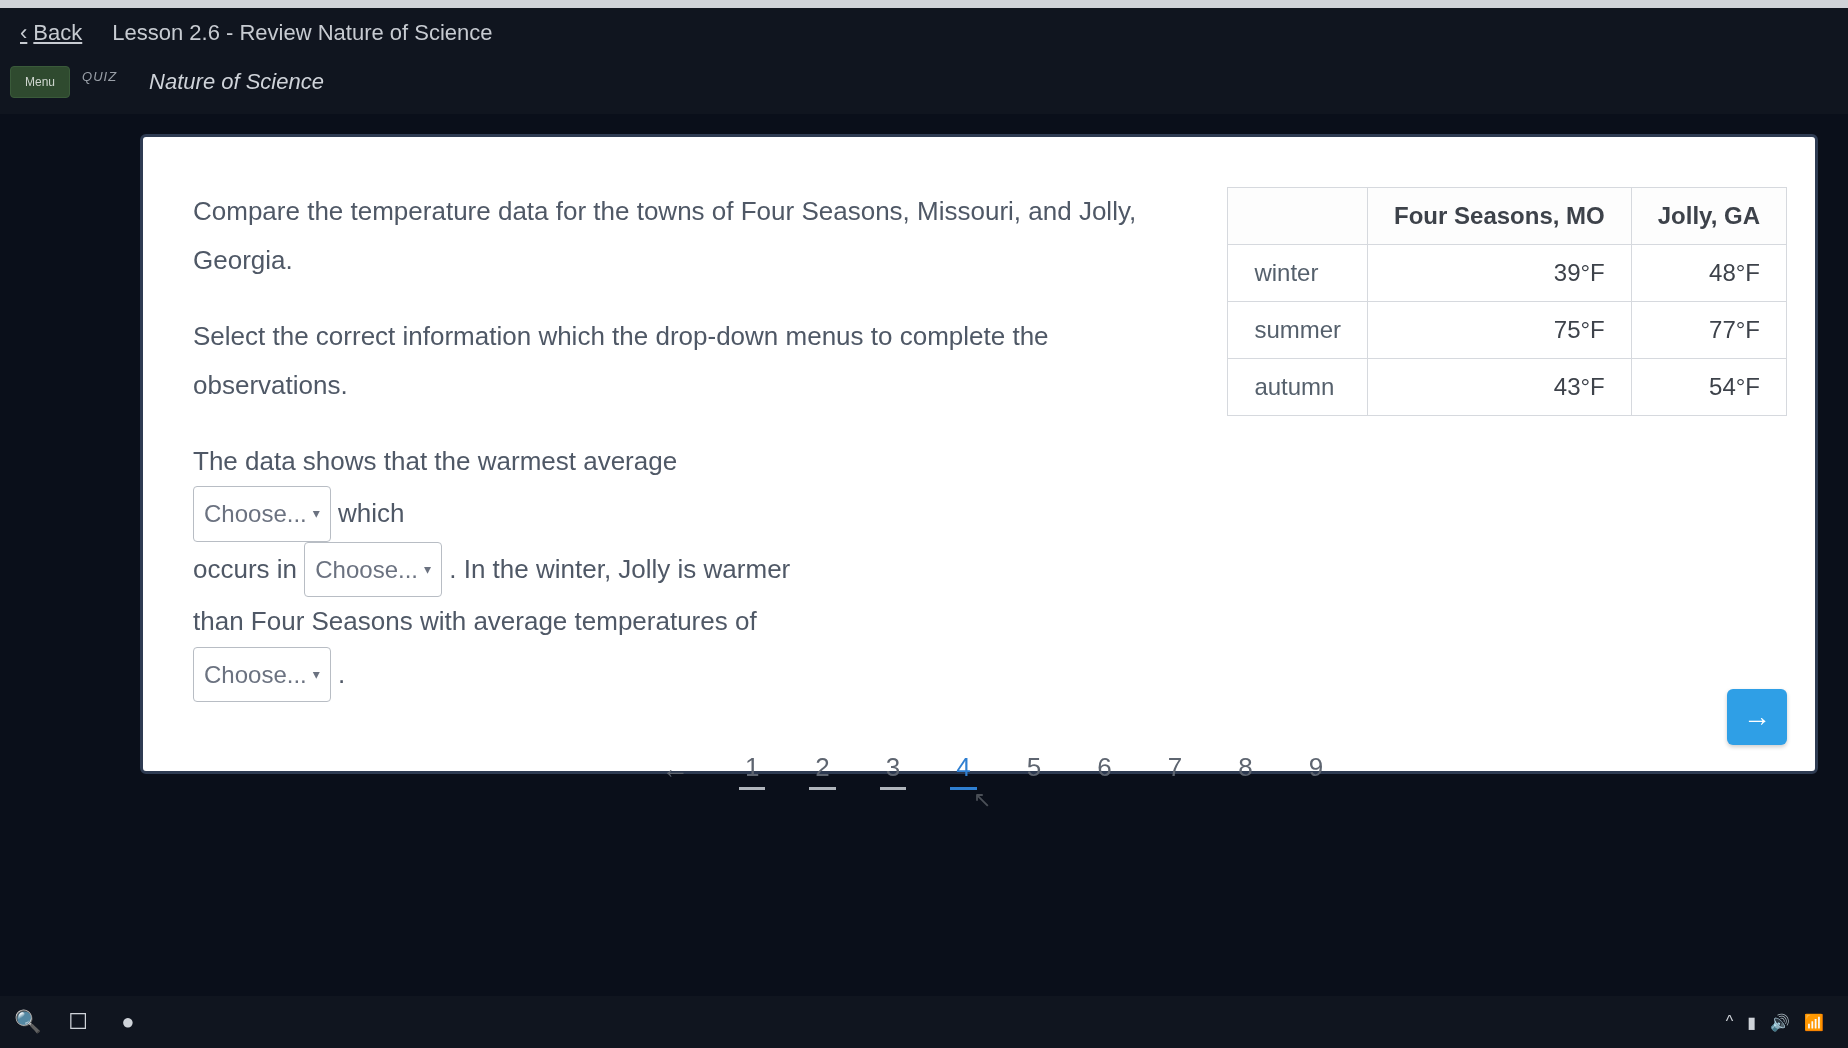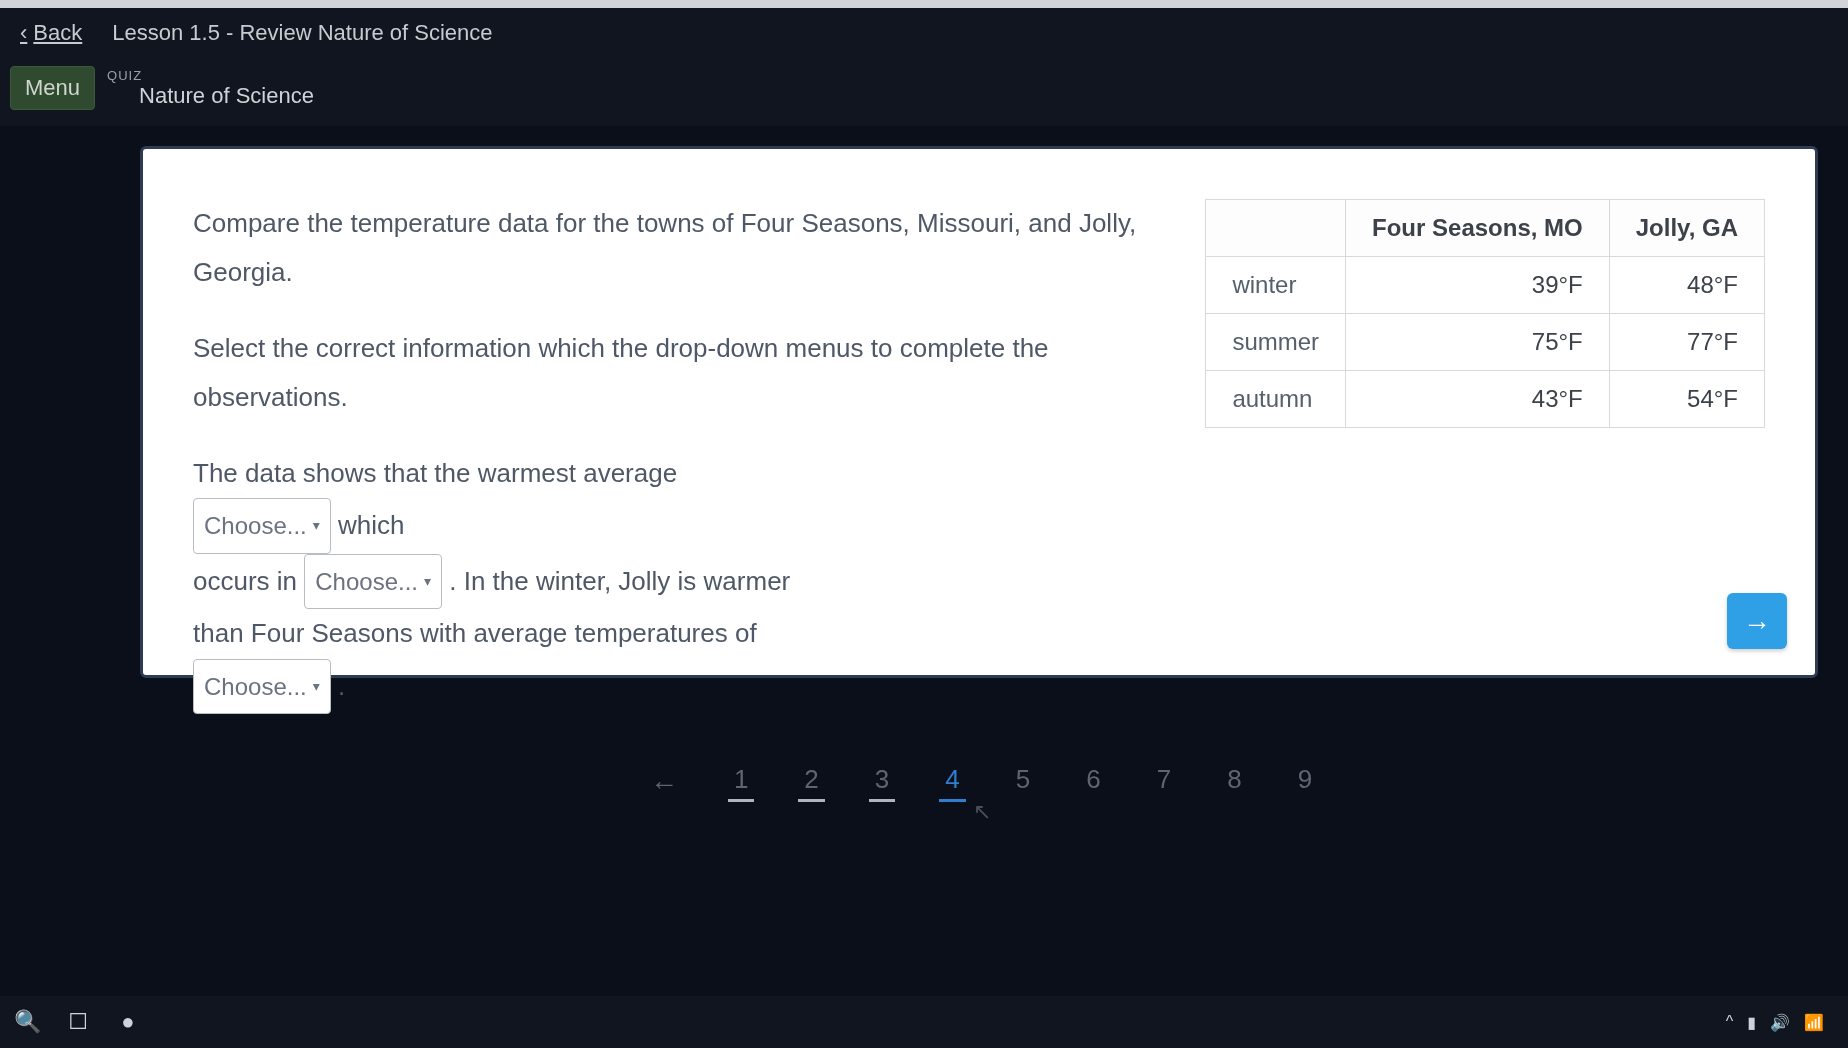--- a/index.html
+++ b/index.html
@@ -3,26 +3,26 @@
 <meta charset="utf-8">
 <style>
 * { margin:0; padding:0; box-sizing:border-box; font-family:Arial,Helvetica,sans-serif; }
 html,body { width:1848px; height:1048px; overflow:hidden; background:#000; }
 .screen { width:100%; height:100%; background:#0a0f1a; display:flex; flex-direction:column; }
 .topbar { height:8px; background:#d0d3d8; }
 .navbar { background:#10151f; color:#c7cbd1; padding:12px 20px; display:flex; align-items:center; gap:30px; font-size:22px; }
 .back-link { text-decoration:underline; color:#c7cbd1; display:flex; align-items:center; gap:6px; cursor:pointer; }
 .lesson-title { color:#c7cbd1; }
 .quizbar { background:#10151f; display:flex; align-items:center; gap:12px; padding:8px 10px 16px 10px; }
-.menu-btn { background:#2f4a2f; color:#cfd6cf; padding:8px 14px; border-radius:4px; font-size:22px; border:1px solid #3a5a3a; cursor:pointer; }
-.quiz-meta { display:flex; flex-direction:column; }
+.menu-btn { background:#2f4a2f; color:#cfd6cf; padding:8px 14px; border-radius:4px; font-size:12px; border:1px solid #3a5a3a; cursor:pointer; }
+.quiz-meta { display:flex; flex-direction:row;font-style:italic; }
 .quiz-label { font-size:13px; color:#9aa0a8; letter-spacing:1px; text-transform:uppercase; }
 .quiz-title { font-size:22px; color:#cfd3d9;margin-left:32px; }
 .content-wrap { flex:1; padding:20px 30px 10px 140px; }
-.card { background:#fff; border:3px solid #2e3b52; border-radius:6px; height:532px; padding:50px 50px 30px 50px; position:relative; display:flex; flex-direction:column; }
+.card { background:#fff; border:3px solid #2e3b52; border-radius:6px; height:640px; padding:50px 28px 30px 50px; position:relative; display:flex; flex-direction:column; }
 .card-body { display:flex; gap:40px; flex:1; }
 .left-col { flex:1; color:#4f5866; font-size:26px; line-height:1.9; }
 .left-col p { margin-bottom:26px; }
 .dropdown { display:inline-flex; align-items:center; gap:6px; border:1px solid #b8bdc4; border-radius:4px; padding:4px 10px; color:#6b7280; font-size:24px; cursor:pointer; background:#fff;text-align:right; }
 .chev { font-size:14px; color:#6b7280; }
 .right-col { flex:0 0 auto; }
 table { border-collapse:collapse; font-size:24px; color:#3d424a; }
 th,td { border:1px solid #d6d9de; padding:14px 26px; text-align:right; }
 th { font-weight:700; background:#fdfdfd; }
 td.row-label { text-align:left; color:#55606c; }
@@ -42,21 +42,21 @@
 <body>
 
 <div class="screen">
   <div class="topbar"></div>
 
   <div class="navbar">
     <span class="back-link">
       <span>‹</span>
       <span>Back</span>
     </span>
-    <span class="lesson-title">Lesson 1.5 - Review Nature of Science</span>
+    <span class="lesson-title">Lesson 2.6 - Review Nature of Science</span>
   </div>
 
   <div class="quizbar">
     <div class="menu-btn">Menu</div>
     <div class="quiz-meta">
       <span class="quiz-label">QUIZ</span>
       <span class="quiz-title">Nature of Science</span>
     </div>
   </div>
 

